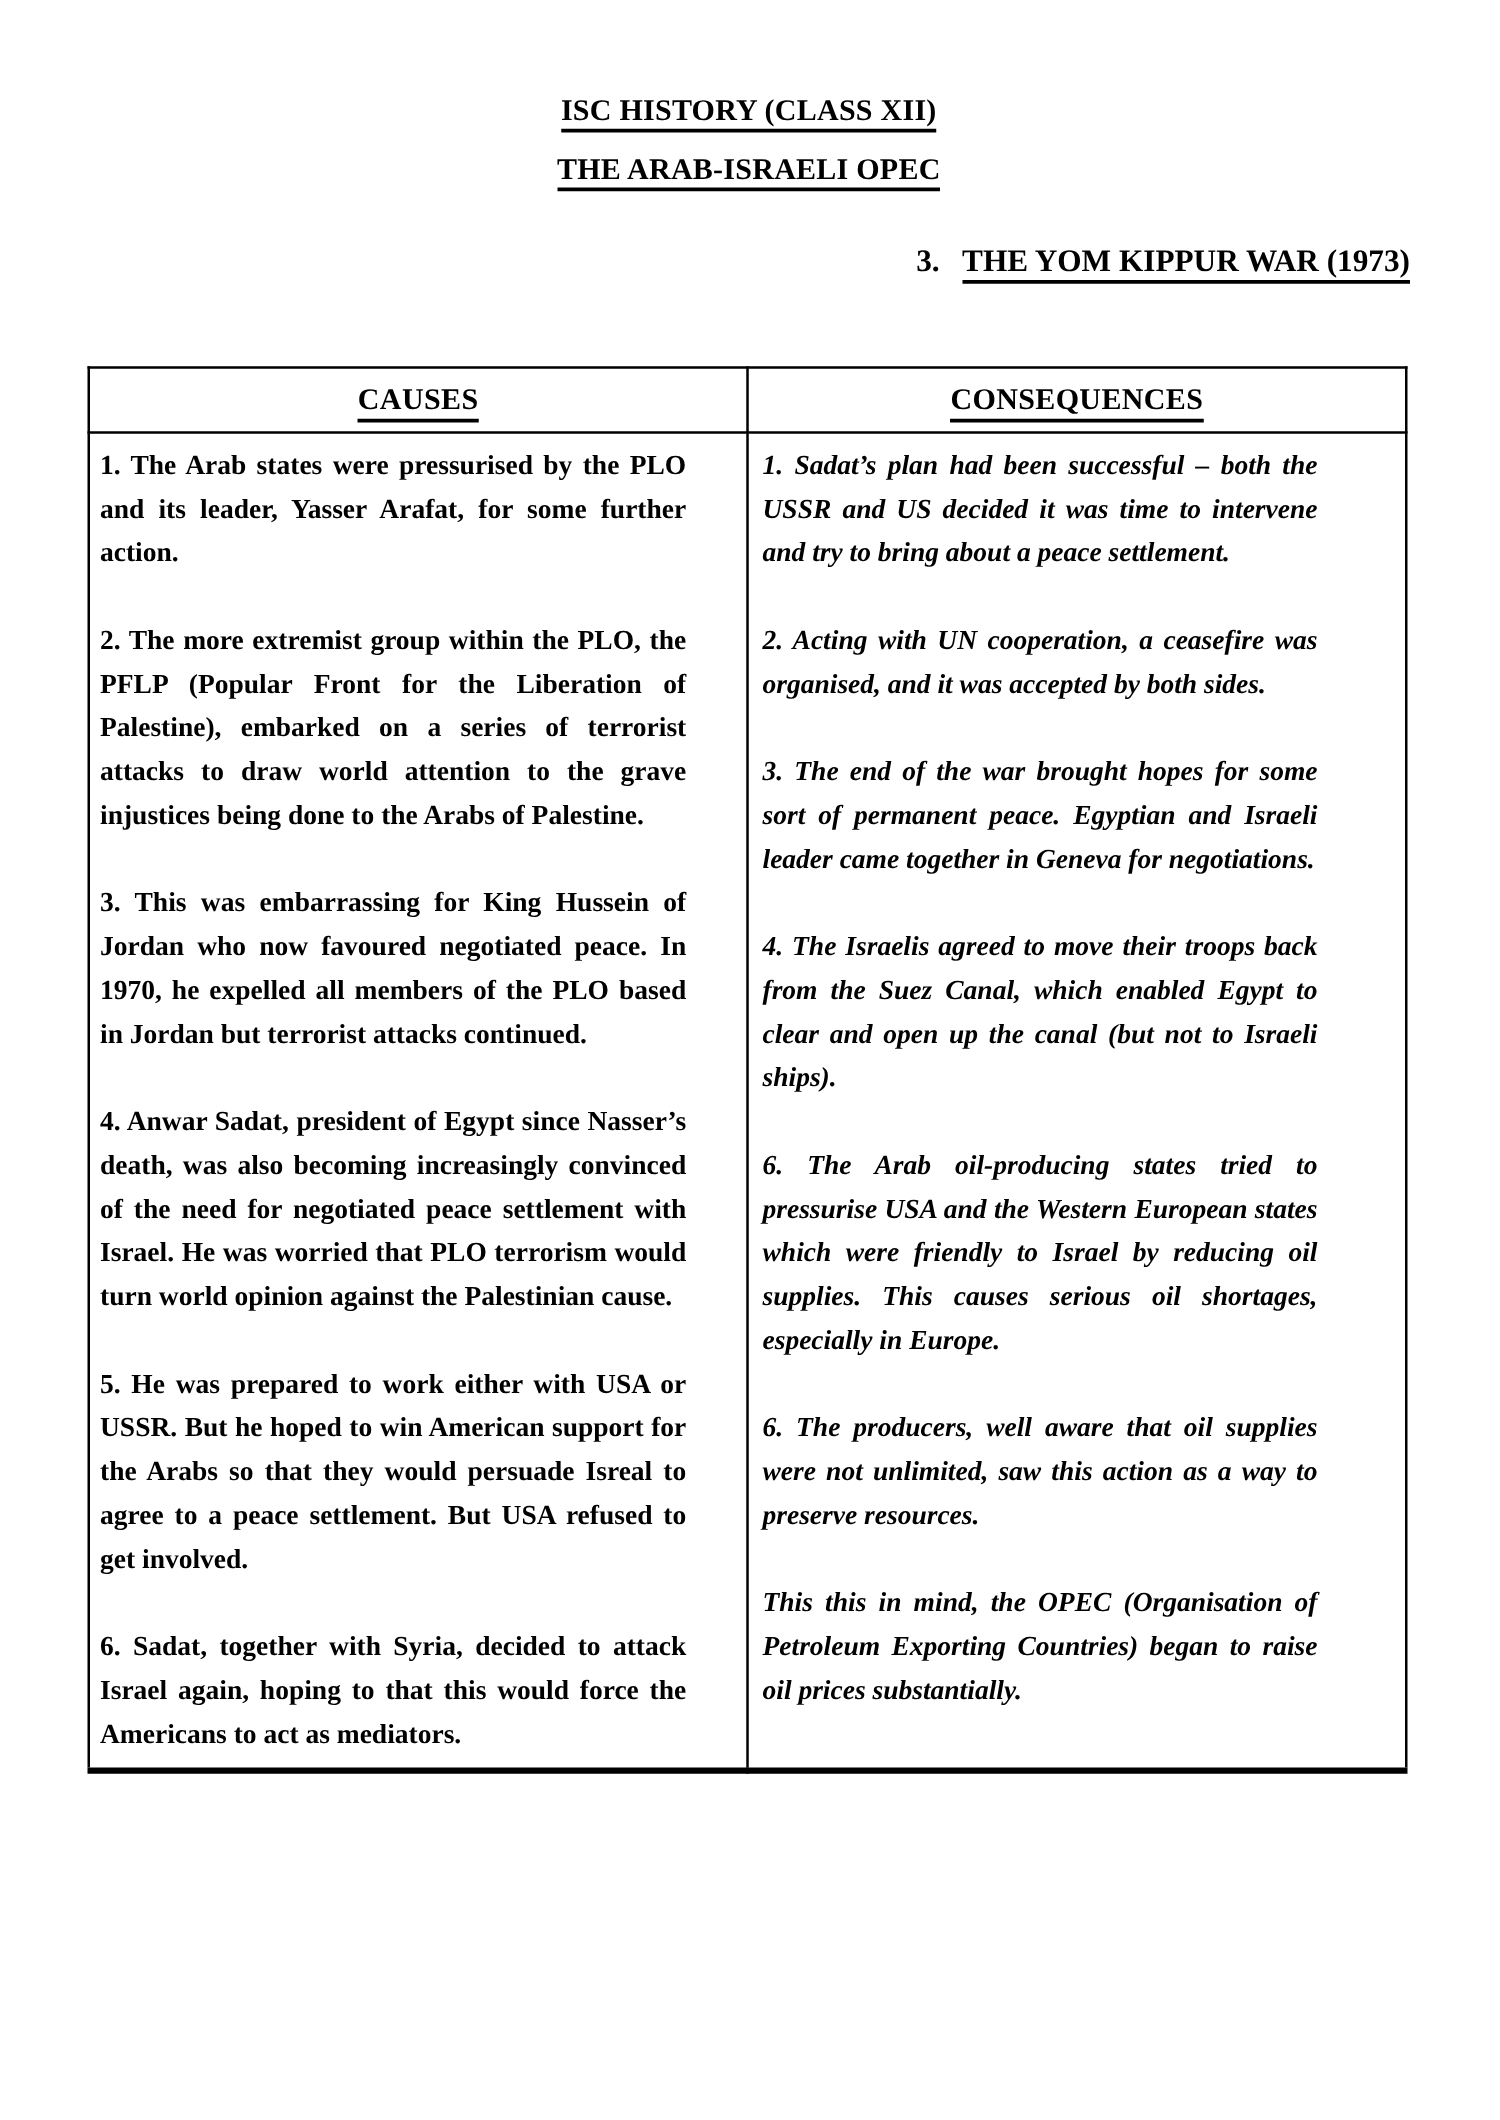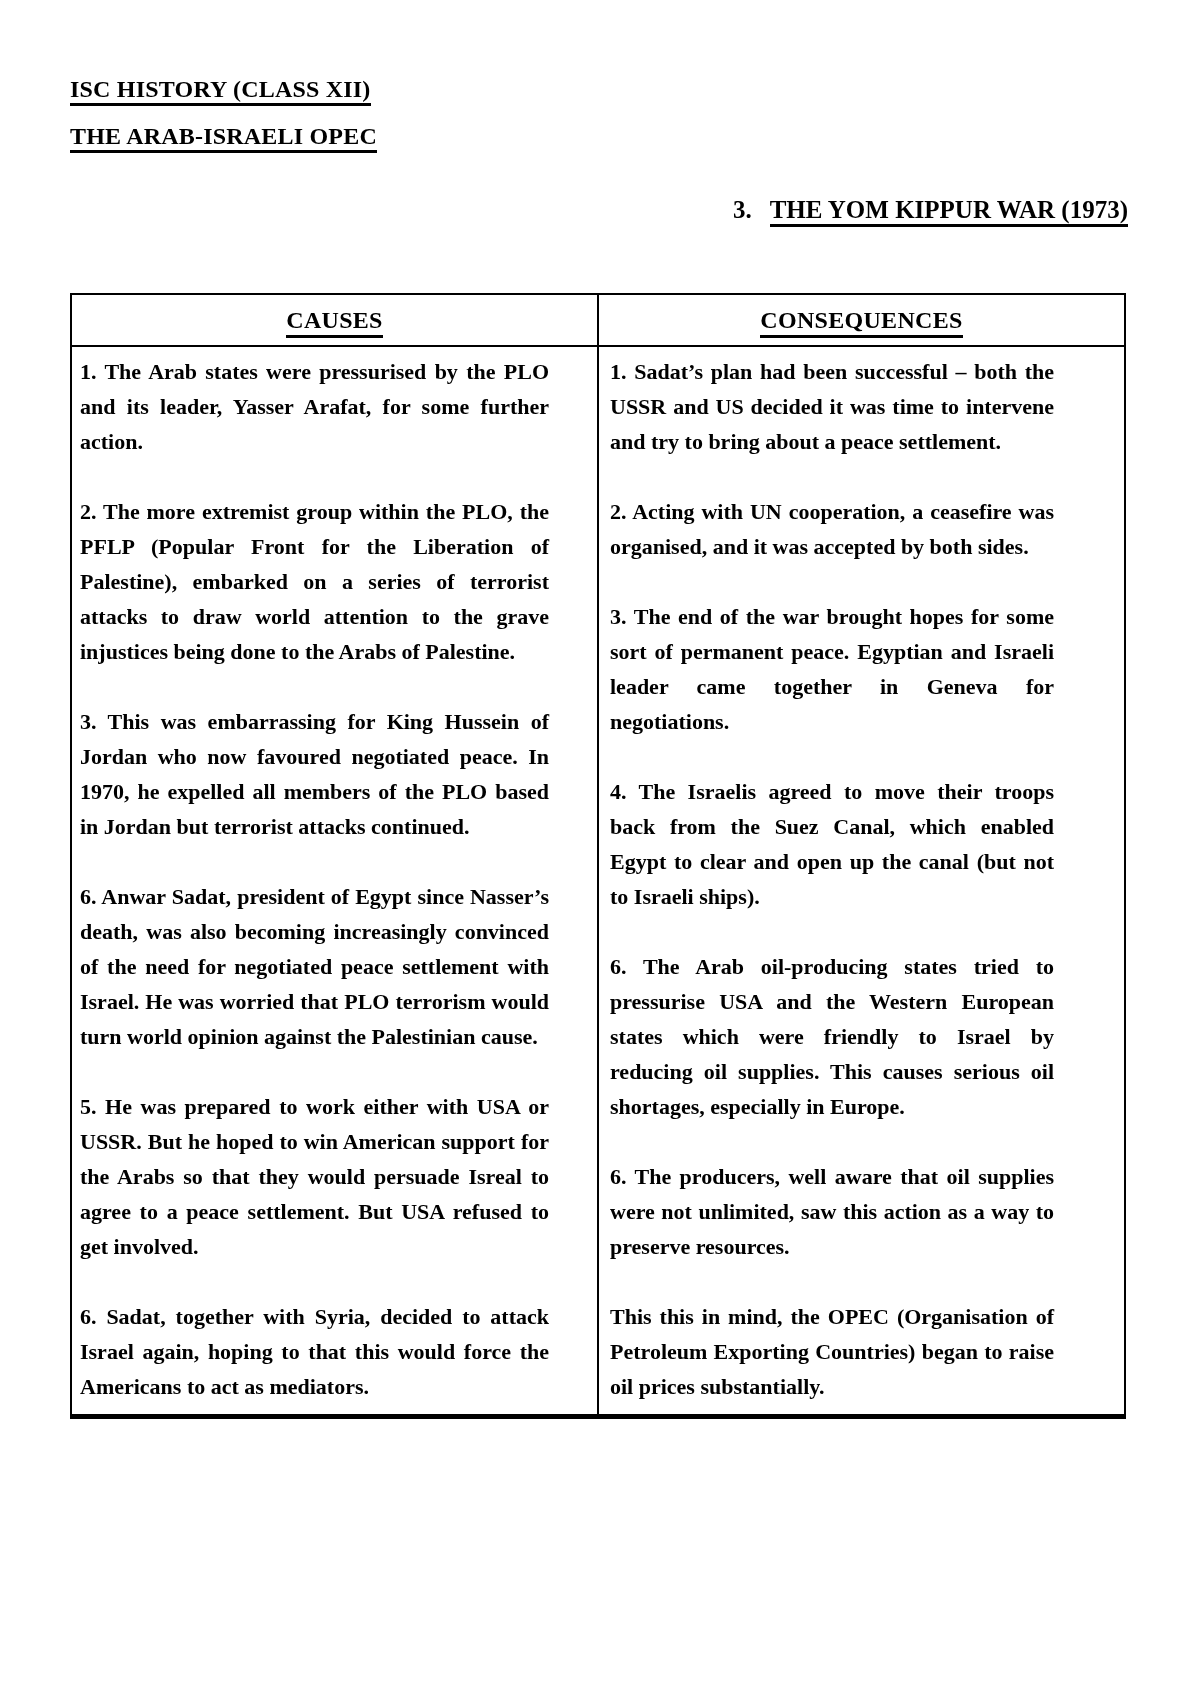--- a/index.html
+++ b/index.html
@@ -11,21 +11,21 @@
     color: #000000;
     font-family: "Liberation Serif", "DejaVu Serif", serif;
     overflow: hidden;
   }
   .doc {
     width: 1200px;
     height: 1696px;
     padding: 74px 72px 0 70px;
   }
   .title-line {
-    text-align: left;
+    text-align: center;
     font-size: 24px;
     font-weight: bold;
     line-height: 30px;
     margin: 0 0 17px 0;
     letter-spacing: 0.2px;
   }
   .u {
     border-bottom: 3px solid #000;
     padding-bottom: 1px;
   }
@@ -66,21 +66,21 @@
   }
   table.cc-table td {
     border: 2px solid #000;
     vertical-align: top;
     font-size: 22px;
     font-weight: bold;
     line-height: 35px;
     text-align: justify;
   }
   td.cell-causes { padding: 7px 48px 10px 8px; }
-  td.cell-consequences { padding: 7px 70px 10px 11px; }
+  td.cell-consequences { padding: 7px 70px 10px 11px; font-style: italic; }
   td p { margin: 0 0 35px 0; }
   td p:last-child { margin-bottom: 0; }
 </style>
 </head>
 <body>
 
 <div class="doc">
 
   <div class="title-line">
     <span class="u">ISC HISTORY (CLASS XII)</span>
@@ -105,21 +105,21 @@
           <span class="u">CONSEQUENCES</span>
         </th>
       </tr>
     </thead>
     <tbody>
       <tr>
         <td class="cell-causes">
           <p>1. The Arab states were pressurised by the PLO and its leader, Yasser Arafat, for some further action.</p>
           <p>2. The more extremist group within the PLO, the PFLP (Popular Front for the Liberation of Palestine), embarked on a series of terrorist attacks to draw world attention to the grave injustices being done to the Arabs of Palestine.</p>
           <p>3. This was embarrassing for King Hussein of Jordan who now favoured negotiated peace. In 1970, he expelled all members of the PLO based in Jordan but terrorist attacks continued.</p>
-          <p>6. Anwar Sadat, president of Egypt since Nasser’s death, was also becoming increasingly convinced of the need for negotiated peace settlement with Israel. He was worried that PLO terrorism would turn world opinion against the Palestinian cause.</p>
+          <p>4. Anwar Sadat, president of Egypt since Nasser’s death, was also becoming increasingly convinced of the need for negotiated peace settlement with Israel. He was worried that PLO terrorism would turn world opinion against the Palestinian cause.</p>
           <p>5. He was prepared to work either with USA or USSR. But he hoped to win American support for the Arabs so that they would persuade Isreal to agree to a peace settlement. But USA refused to get involved.</p>
           <p>6. Sadat, together with Syria, decided to attack Israel again, hoping to that this would force the Americans to act as mediators.</p>
         </td>
         <td class="cell-consequences">
           <p>1. Sadat’s plan had been successful – both the USSR and US decided it was time to intervene and try to bring about a peace settlement.</p>
           <p>2. Acting with UN cooperation, a ceasefire was organised, and it was accepted by both sides.</p>
           <p>3. The end of the war brought hopes for some sort of permanent peace. Egyptian and Israeli leader came together in Geneva for negotiations.</p>
           <p>4. The Israelis agreed to move their troops back from the Suez Canal, which enabled Egypt to clear and open up the canal (but not to Israeli ships).</p>
           <p>6. The Arab oil-producing states tried to pressurise USA and the Western European states which were friendly to Israel by reducing oil supplies. This causes serious oil shortages, especially in Europe.</p>
           <p>6. The producers, well aware that oil supplies were not unlimited, saw this action as a way to preserve resources.</p>

